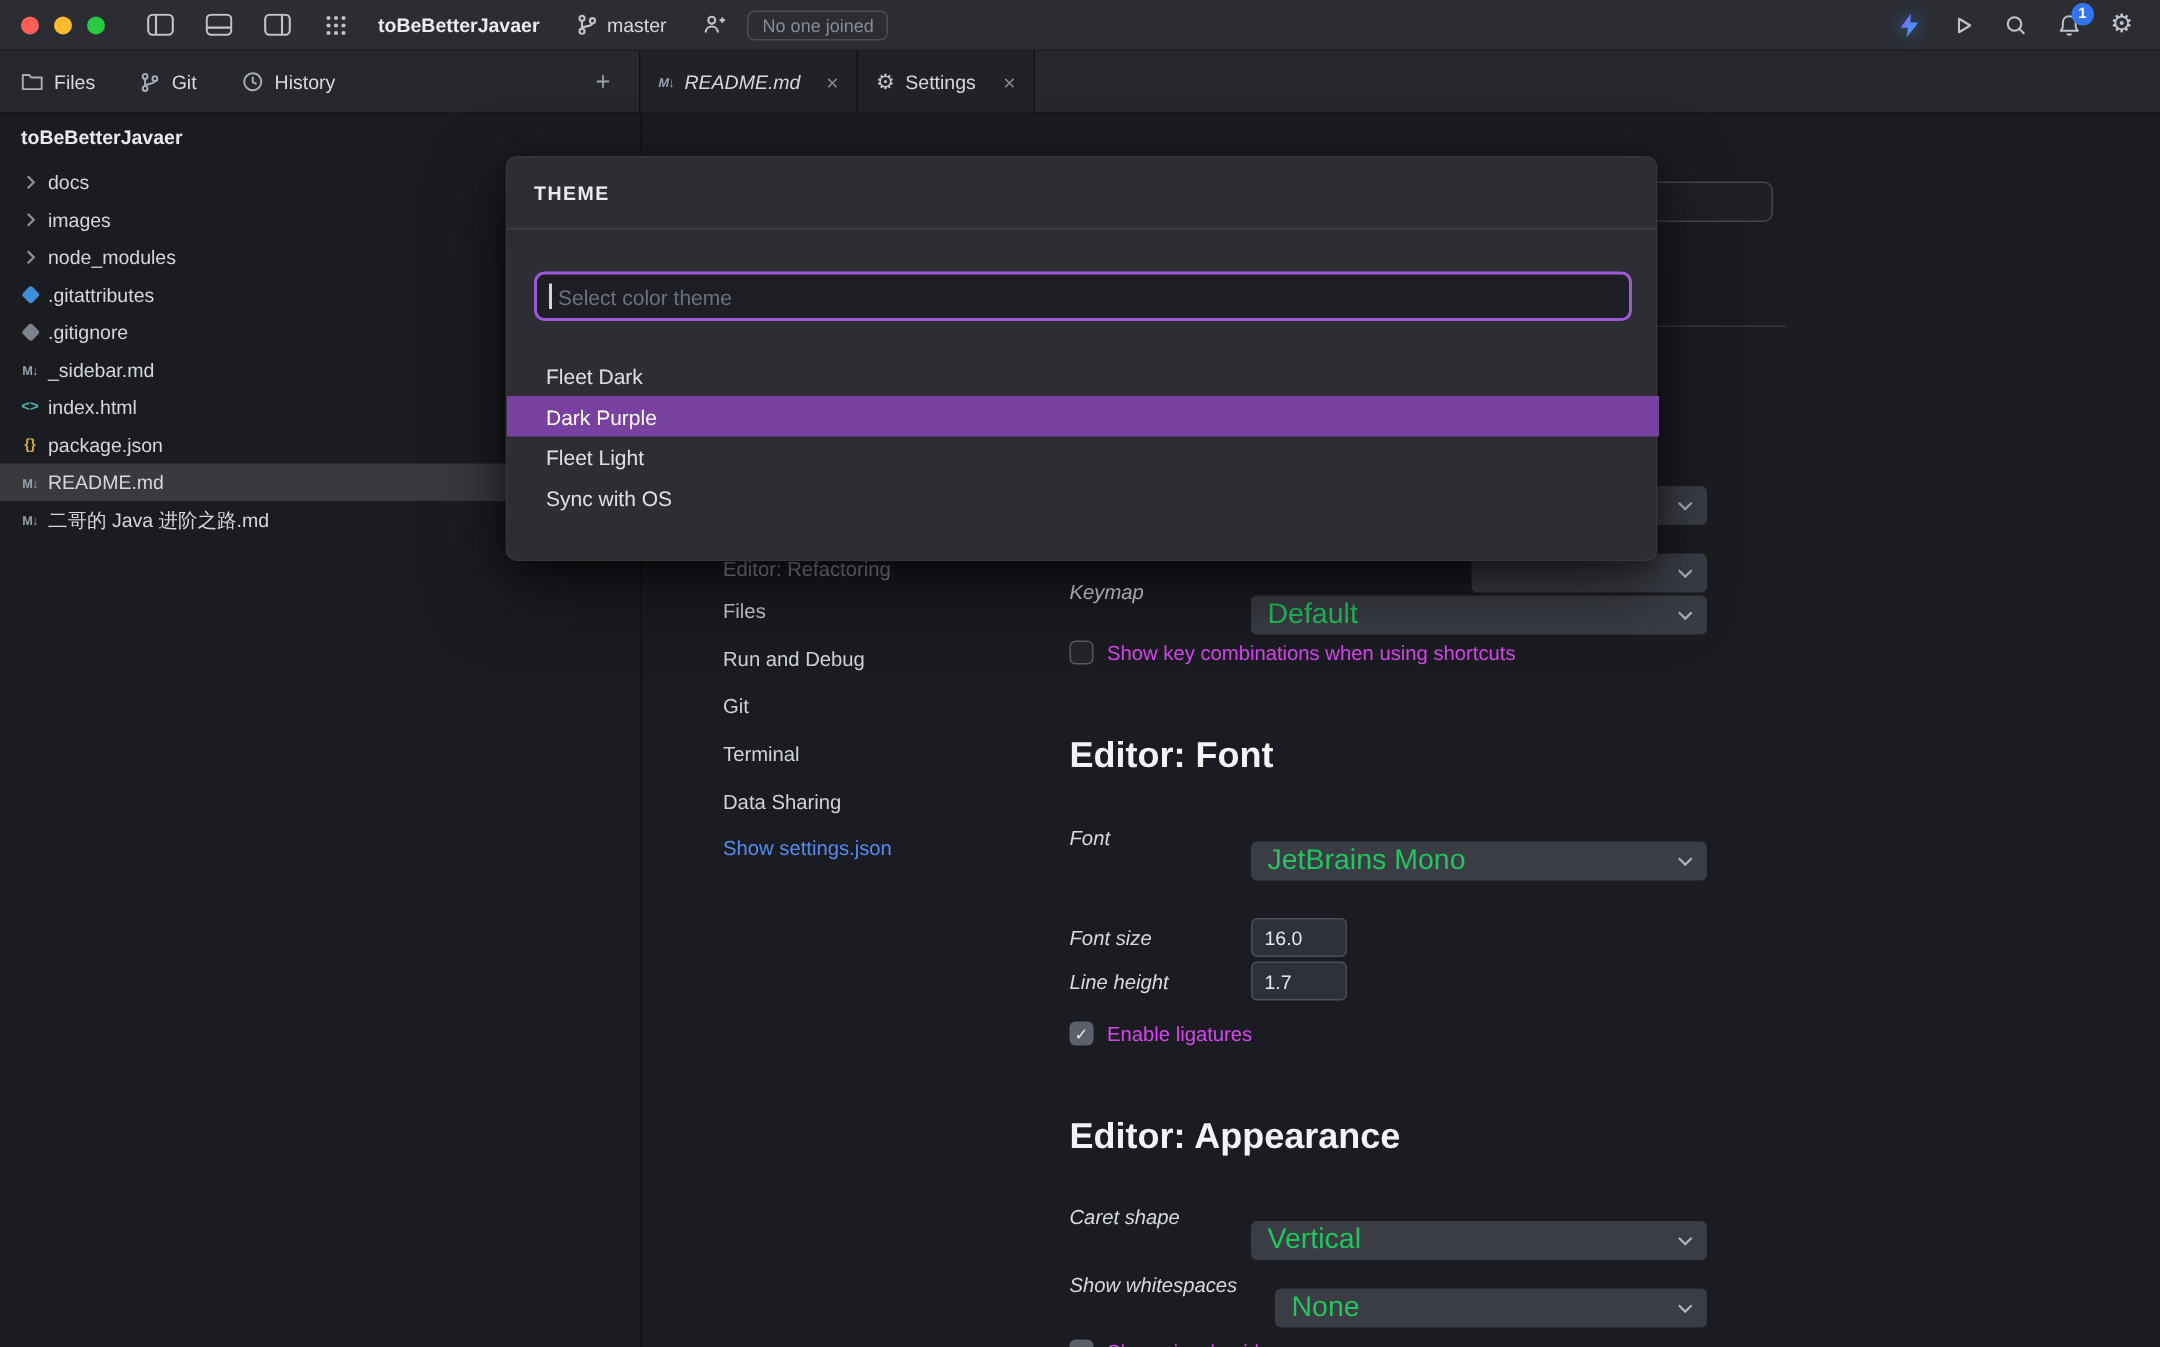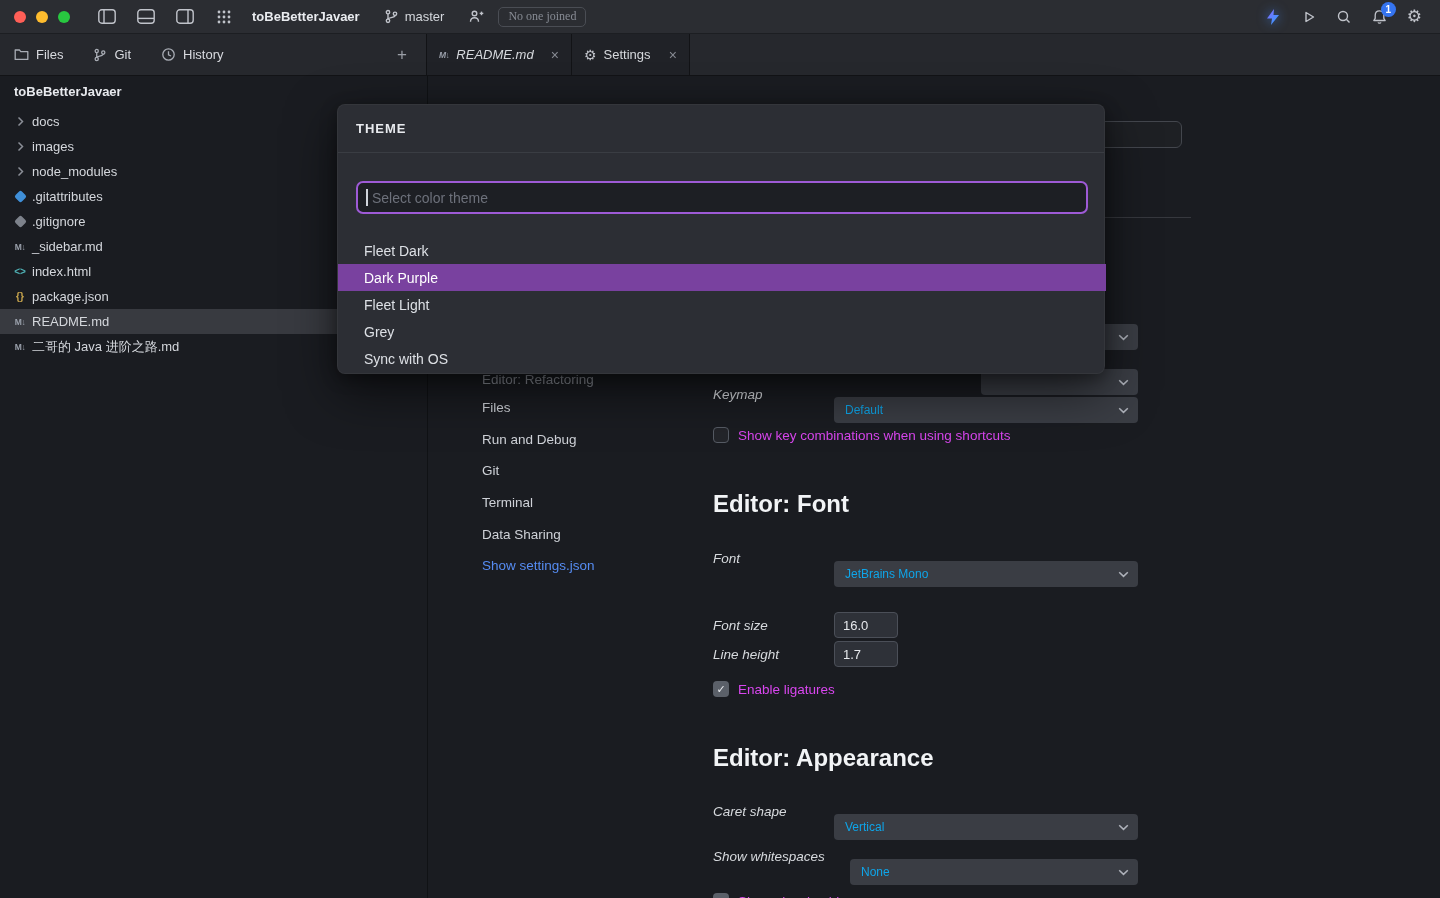--- a/index.html
+++ b/index.html
@@ -22,21 +22,21 @@
   .tl.red{background:#ff5f57;} .tl.yel{background:#febc2e;} .tl.grn{background:#28c840;}
   .tb-ic { color:#c0c3ca; cursor:default; }
   .panel-ics { display:flex; gap:21px; margin-right:22px; }
   .grid-ic { margin-right:20px; }
   .tb-title { font-size:13px; font-weight:600; color:#e9ebef; margin-right:24px; }
   .branch { display:flex; align-items:center; gap:6px; font-size:13px; color:#d4d7dc; margin-right:24px; }
   .person { margin-right:13px; }
   .pill {
     height:20px; border:1px solid #4a4d54; border-radius:5px;
     display:flex; align-items:center; padding:0 9px;
-    font-size:12px; color:#878b94;font-family:Liberation Serif, serif;
+    font-size:12px; color:#878b94;
   }
   .tb-spacer { flex:1; }
   .tb-right { display:flex; align-items:center; gap:19px; margin-right:4px; }
   .fleet-ic { filter:drop-shadow(0 0 6px rgba(70,140,255,.75)); }
   .bell-wrap { position:relative; }
   .badge {
     position:absolute; top:-7px; right:-8px; min-width:15px; height:15px;
     background:#3574f0; color:#fff; font-size:10px; font-weight:700;
     border-radius:8px; display:flex; align-items:center; justify-content:center;
     padding:0 3px;
@@ -86,21 +86,21 @@
   .nav-item { position:absolute; left:54px; font-size:13.5px; color:#cfd2d8; }
   .nav-item.dim { color:#8e929b; }
   .nav-link { position:absolute; left:54px; font-size:13.5px; color:#568cf2; }
   .srow { position:absolute; left:285px; display:flex; align-items:center; height:26px; }
   .slabel { width:121px; font-size:13.5px; color:#d7dade; flex:0 0 auto;font-style:italic; }
   .slabel.w137 { width:137px; }
   .sheading { position:absolute; left:285px; font-size:24px; font-weight:700; color:#f2f4f6; }
   .dd {
     width:304px; height:26px; background:#3a3d44; border-radius:4px;
     display:flex; align-items:center; justify-content:space-between;
-    padding:0 9px 0 11px; font-size:12px; color:#0ea5e9;margin-top:32px;
+    padding:0 9px 0 11px; font-size:19px; color:#22c55e;margin-top:32px;
   }
   .dd.w288 { width:288px; }
   .numin {
     width:64px; height:26px; background:#2e3138; border:1px solid #4b4f58; border-radius:4px;
     color:#e6e8ec; font-size:13px; padding:12px 8px; font-family:inherit; outline:none;
   }
   .cb {
     width:16px; height:16px; border-radius:4px; border:1.5px solid #565b64;
     background:#23252a; margin-right:9px; flex:0 0 16px;
   }
@@ -450,16 +450,15 @@
 <div class="popup">
   <div class="popup-head">THEME</div>
   <div class="theme-input-wrap">
     <input class="theme-input" placeholder="Select color theme" style="">
     <span class="caret"></span>
   </div>
   <div class="opts">
     <div class="opt">Fleet Dark</div>
     <div class="opt selected">Dark Purple</div>
     <div class="opt">Fleet Light</div>
-    <div class="opt">Grey</div>
     <div class="opt">Sync with OS</div>
   </div>
 </div>
 
 </body></html>

